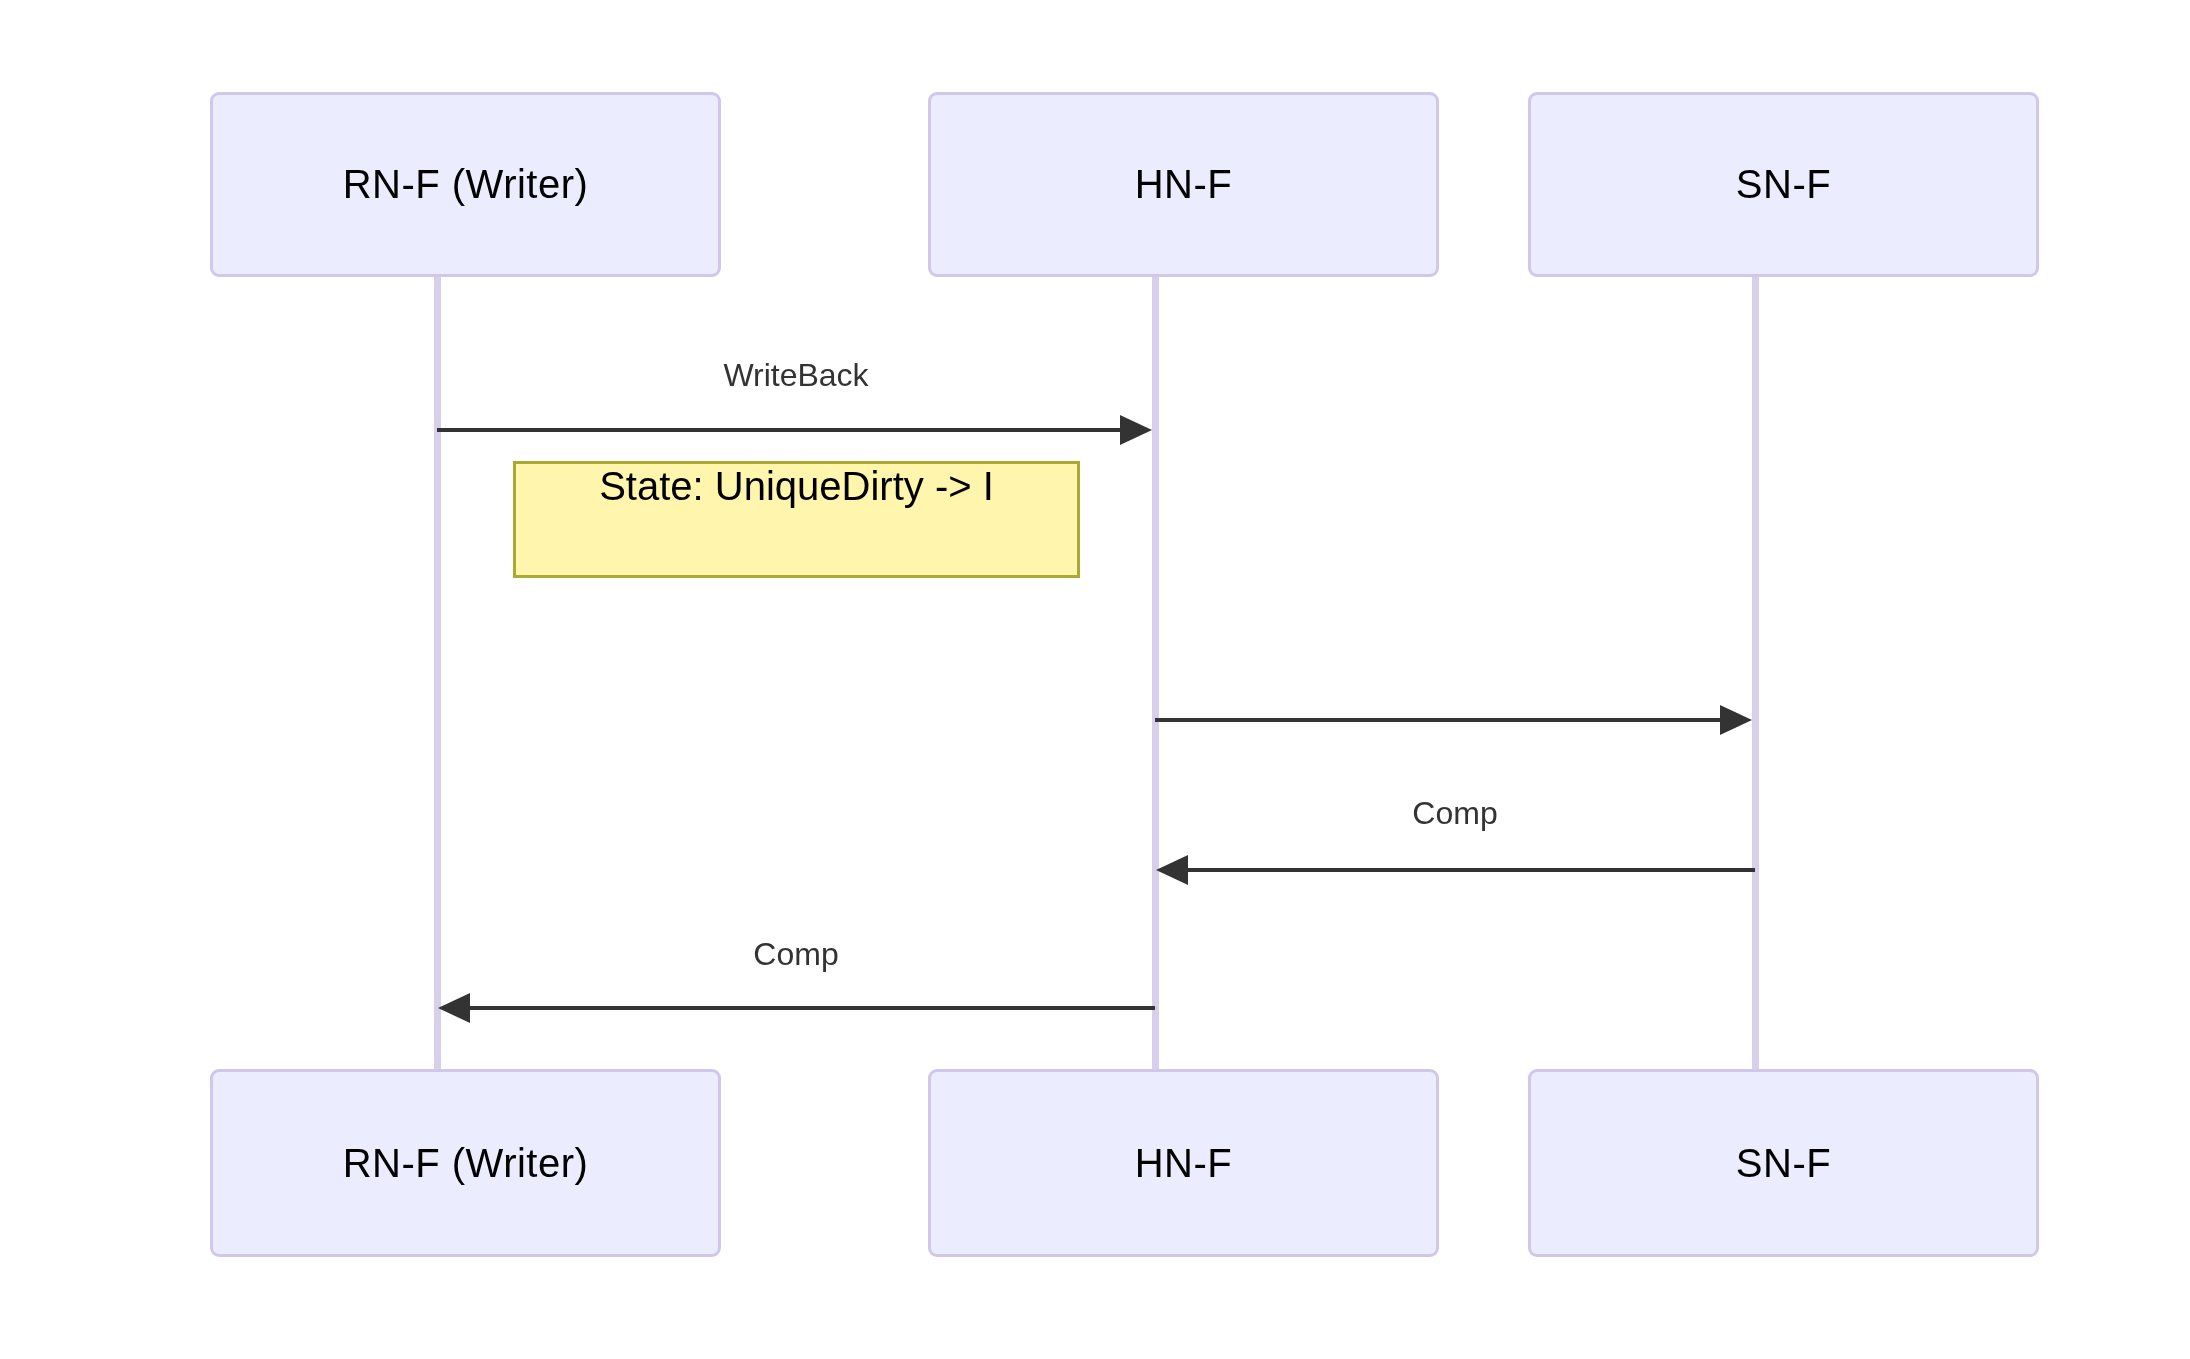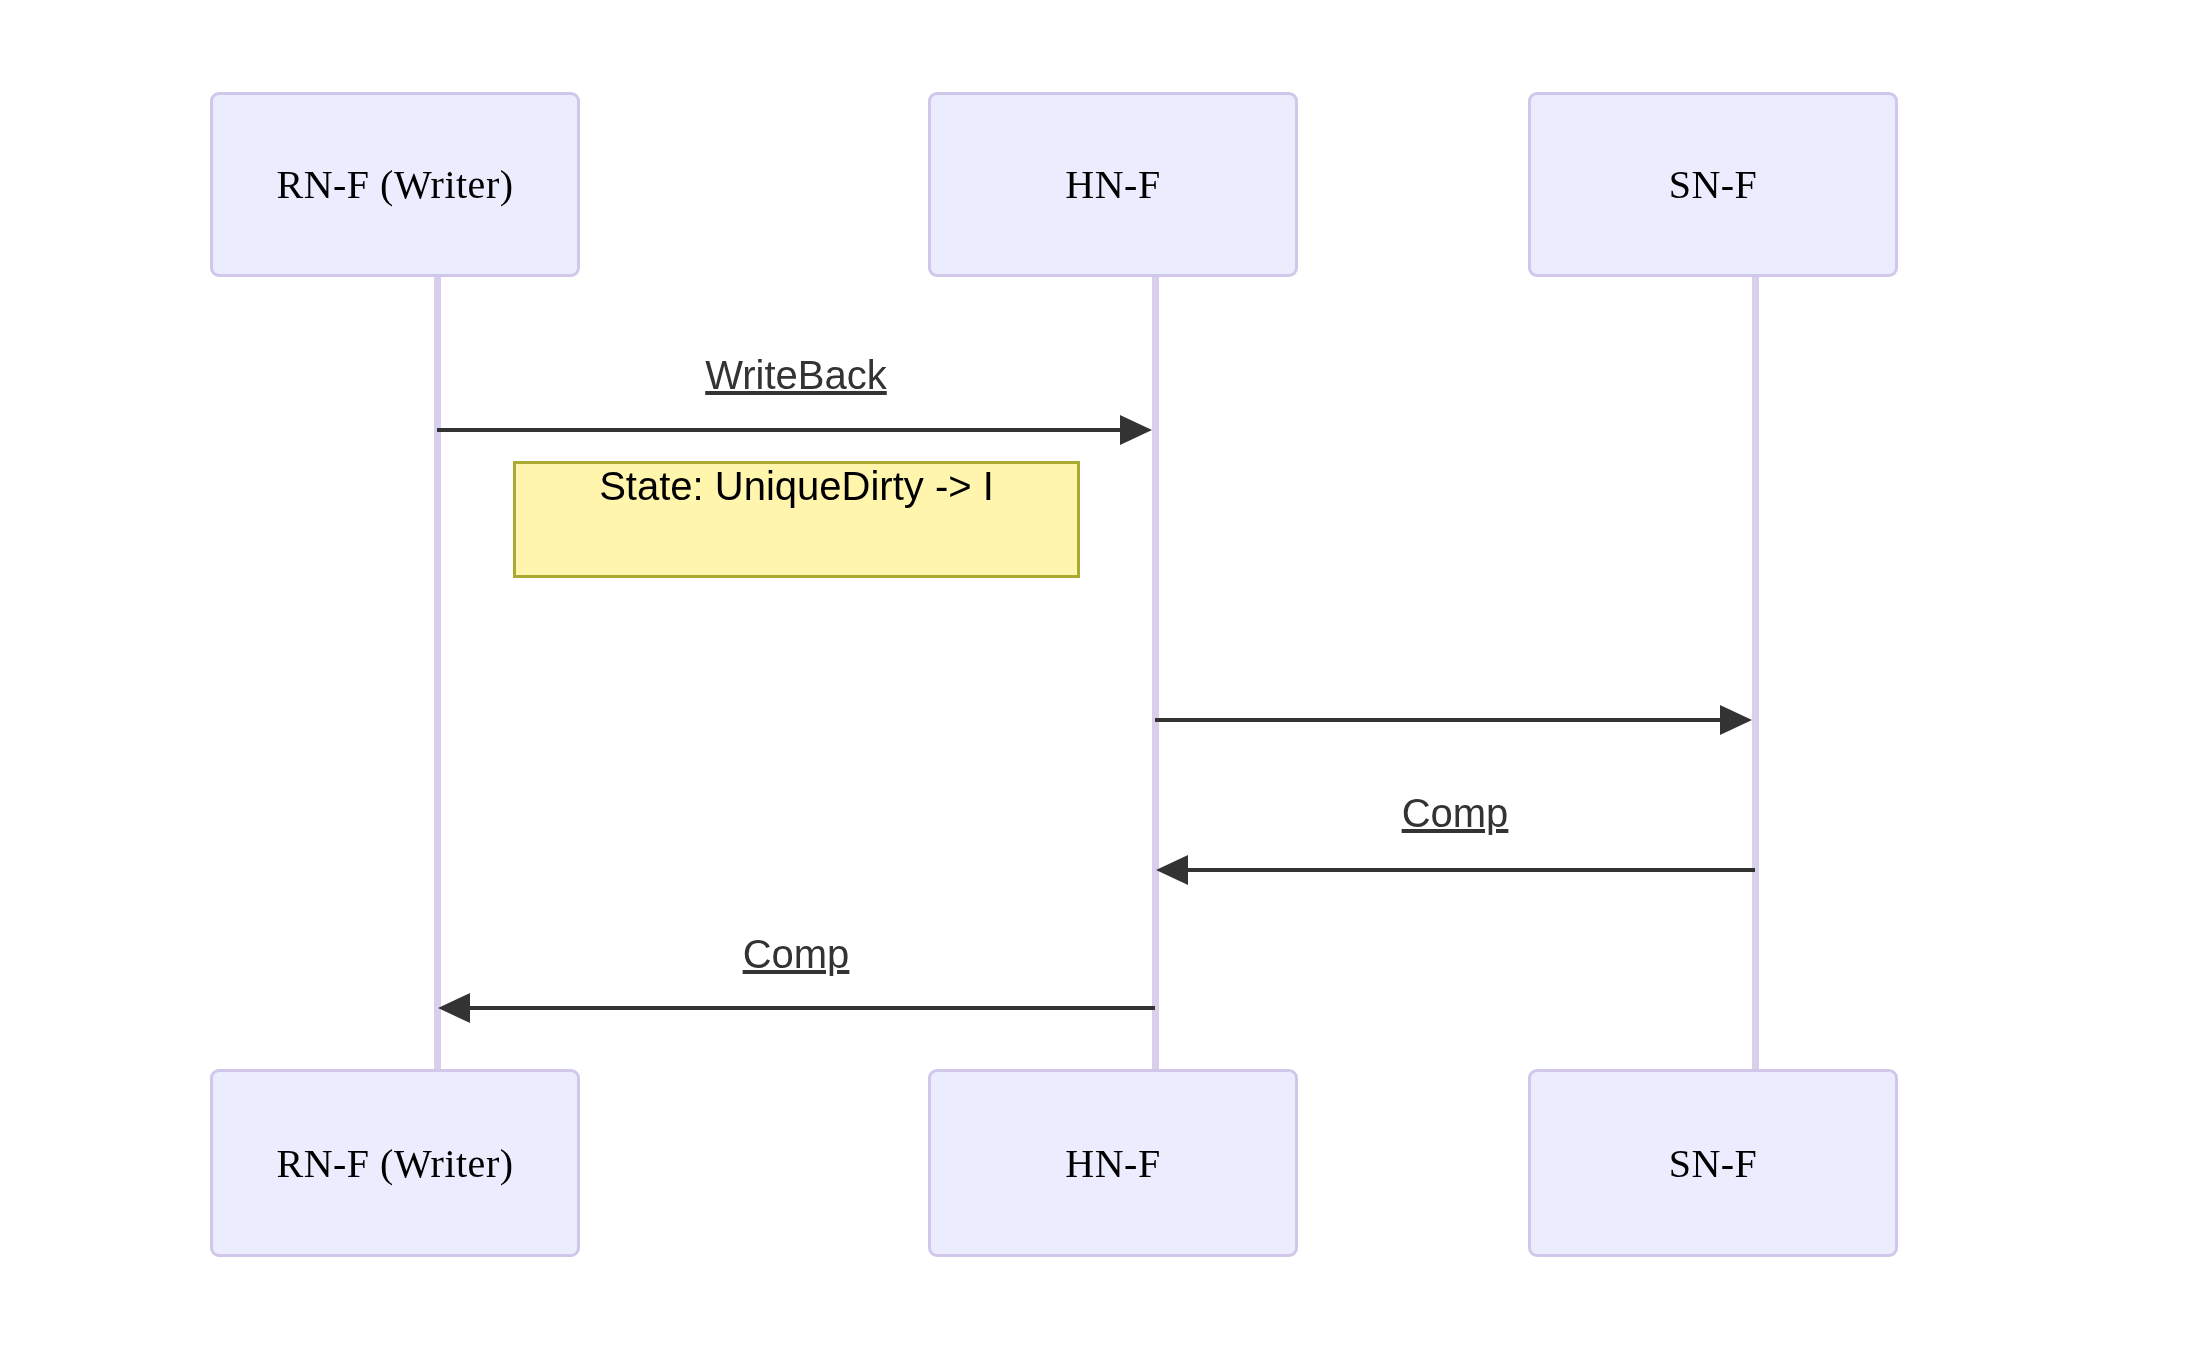--- a/index.html
+++ b/index.html
@@ -29,44 +29,42 @@
   .lifeline {
     position: absolute;
     top: 277px;
     width: 7px;
     height: 792px;
     background: var(--lifeline);
   }
 
   .actor {
     position: absolute;
-    width: 370px;
+    width: 511px;
     height: 185px;
     background: var(--actor-fill);
     border: 3px solid var(--actor-border);
     border-radius: 9px;
     display: flex;
     align-items: center;
     justify-content: center;
-    font-family: Liberation Serif, serif;
   }
   .actor.bottom { height: 188px; }
   .actor .actor-label {
     font-size: 40px;
     color: var(--actor-text);
     letter-spacing: 0.5px;
   }
 
   .msg-label {
     position: absolute;
     text-align: center;
-    font-size: 40px;
+    font-size: 32px;
     line-height: 46px;
     color: var(--msg-text);
-    text-decoration: underline;
   }
 
   .msg-line {
     position: absolute;
     height: 4px;
     background: var(--arrow);
   }
 
   .arrowhead {
     position: absolute;

